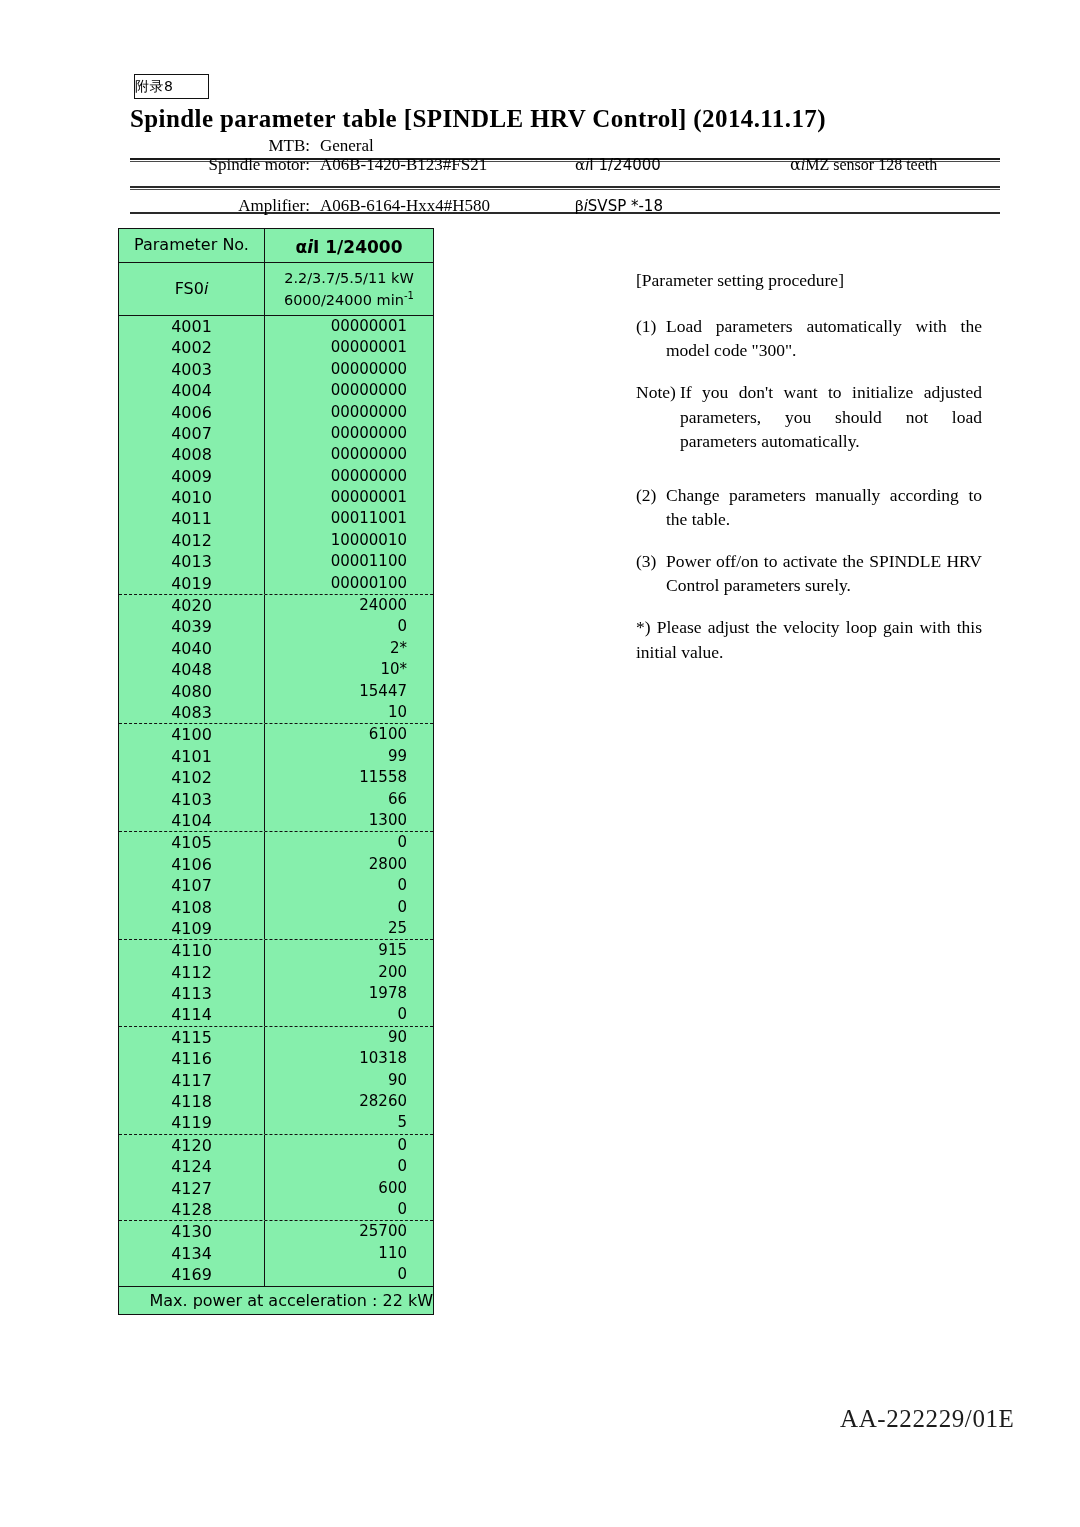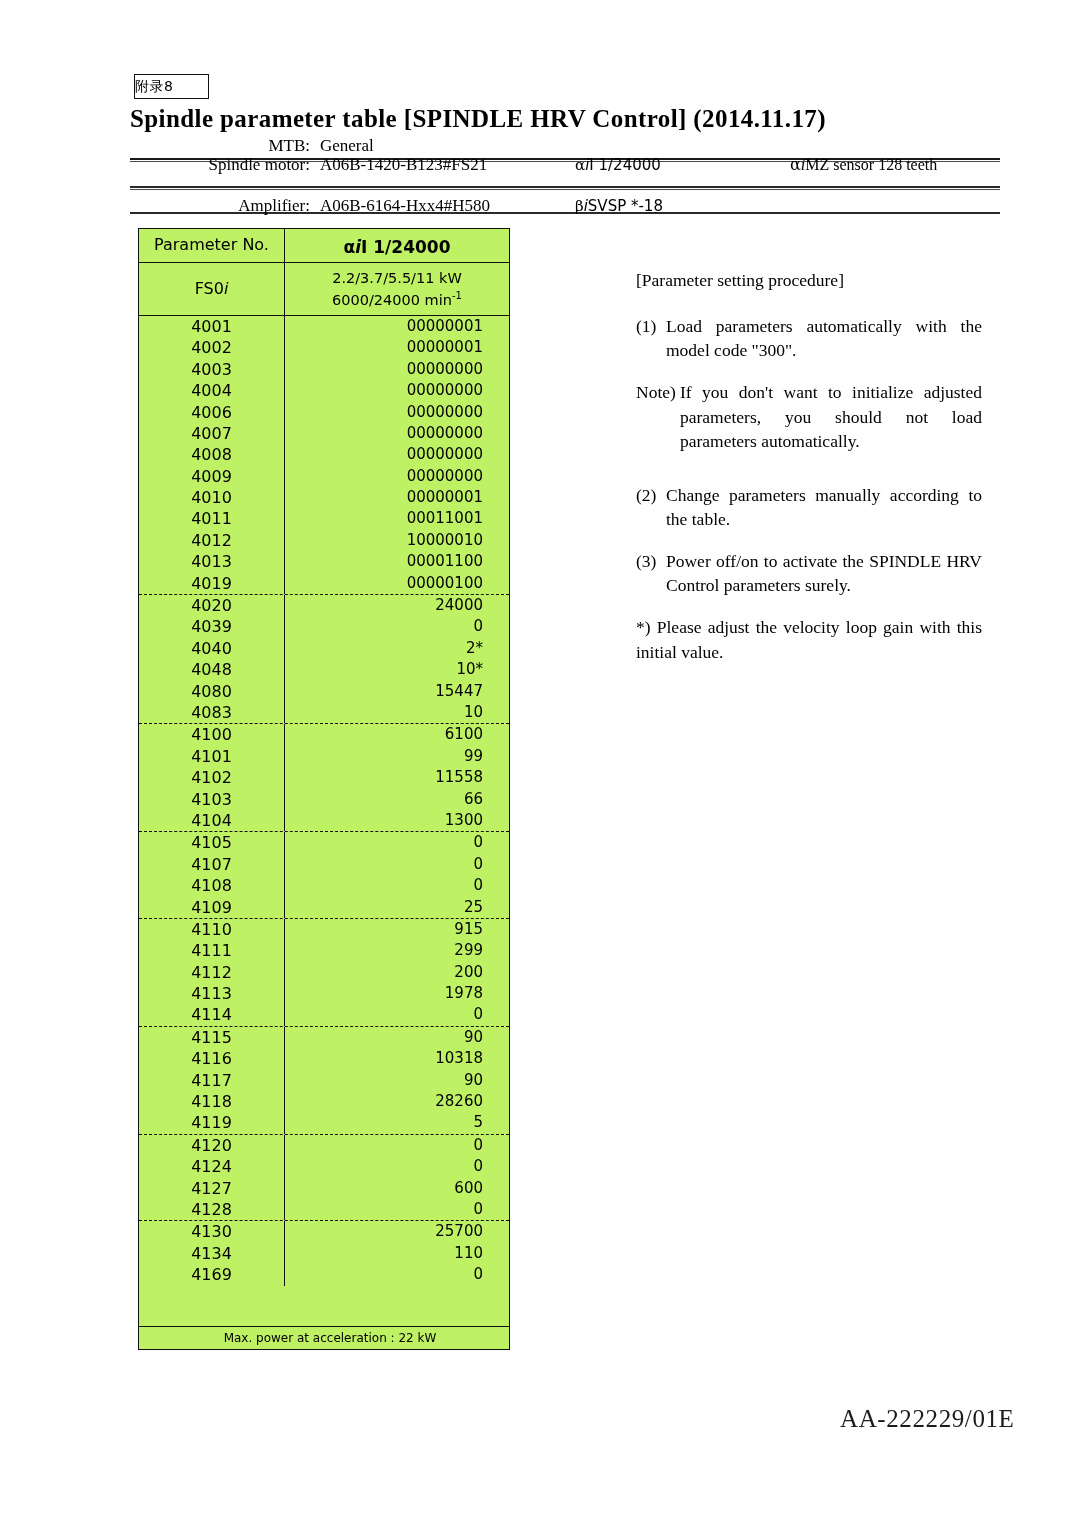--- a/index.html
+++ b/index.html
@@ -102,26 +102,26 @@
   .spec-row .c4 {
     display: inline-block;
     font-size: 16px;
   }
   .ital { font-style: italic; }
   .gk { font-family: "DejaVu Serif", serif; font-style: normal; }
 
   
   #param-table {
     position: absolute;
-    left: 138px;
+    left: 118px;
     top: 228px;
-    width: 372px;
+    width: 316px;
     border: 1.6px solid #111;
     box-sizing: border-box;
-    background: #bef264;
+    background: #86efac;
   }
   #param-table .hdr-row,
   #param-table .sub-row {
     display: flex;
     border-bottom: 1.3px solid #111;
   }
   #param-table .cell-l {
     width: 146px;
     box-sizing: border-box;
     border-right: 1.3px solid #111;
@@ -173,24 +173,23 @@
     text-align: right;
     padding-right: 26px;
     font-family: "DejaVu Sans", sans-serif;
     font-size: 15px;
     height: 21.4px;
     line-height: 21.4px;
   }
   #table-footnote {
     border-top: 1.4px solid #111;
     font-family: "DejaVu Sans", sans-serif;
-    font-size: 12px;
+    font-size: 16px;
     padding: 4px 0 4px 12px;
-    text-align: center;
-    margin-top: 40px;
+    text-align: right;
   }
 
   
   #procedure {
     position: absolute;
     left: 636px;
     top: 268px;
     width: 346px;
     font-size: 17.5px;
     line-height: 1.38;
@@ -367,40 +366,40 @@
           <div class="pno">4104</div>
           <div class="pval">1300</div>
         </div>
       </div>
       <div class="blk">
         <div class="prow">
           <div class="pno">4105</div>
           <div class="pval">0</div>
         </div>
         <div class="prow">
+          <div class="pno">4106</div>
+          <div class="pval">2800</div>
+        </div>
+        <div class="prow">
           <div class="pno">4107</div>
           <div class="pval">0</div>
         </div>
         <div class="prow">
           <div class="pno">4108</div>
           <div class="pval">0</div>
         </div>
         <div class="prow">
           <div class="pno">4109</div>
           <div class="pval">25</div>
         </div>
       </div>
       <div class="blk">
         <div class="prow">
           <div class="pno">4110</div>
           <div class="pval">915</div>
-        </div>
-        <div class="prow">
-          <div class="pno">4111</div>
-          <div class="pval">299</div>
         </div>
         <div class="prow">
           <div class="pno">4112</div>
           <div class="pval">200</div>
         </div>
         <div class="prow">
           <div class="pno">4113</div>
           <div class="pval">1978</div>
         </div>
         <div class="prow">

